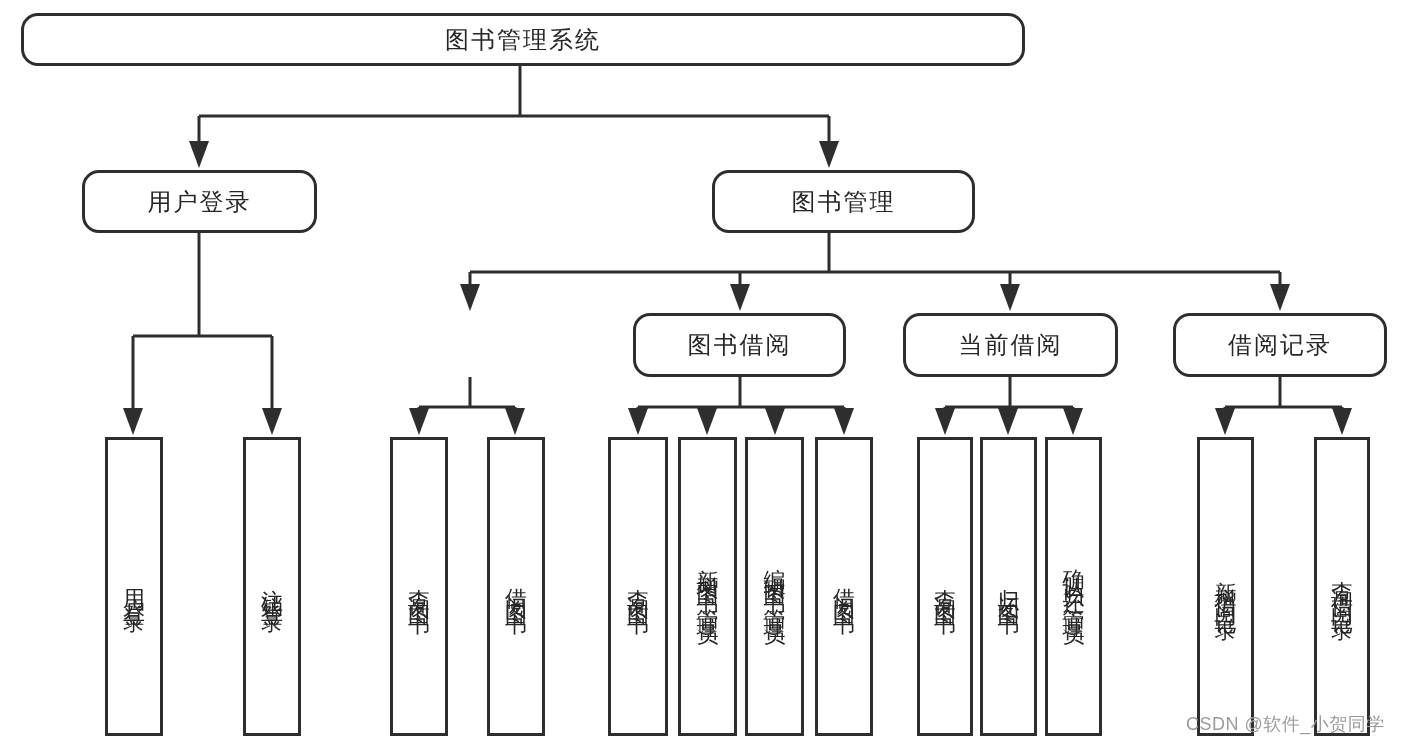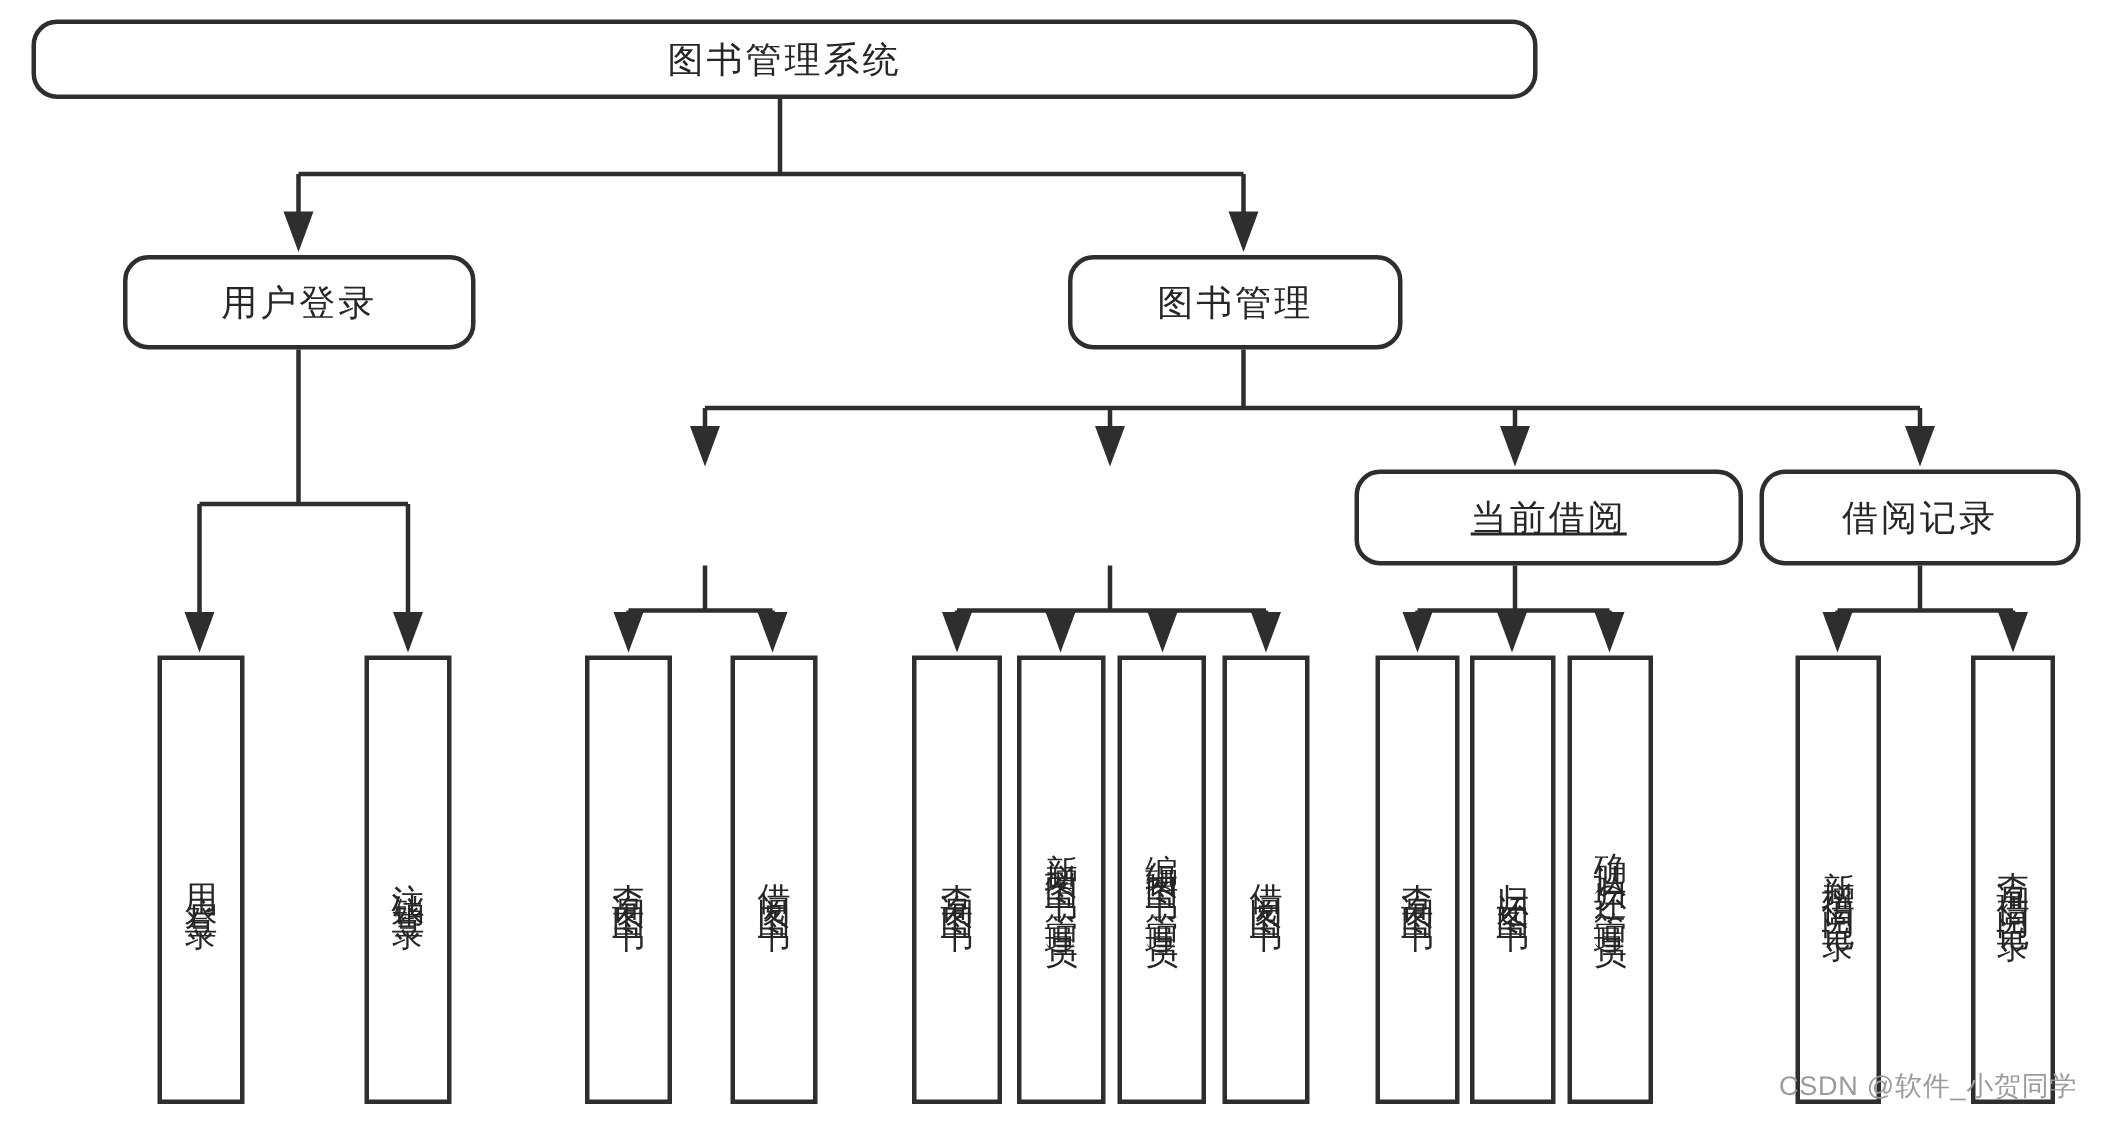--- a/index.html
+++ b/index.html
@@ -68,23 +68,24 @@
       <path d="M1008 435 L998 408 L1018 408 Z"></path>
       <path d="M1073 435 L1063 408 L1083 408 Z"></path>
       <path d="M1225 435 L1215 408 L1235 408 Z"></path>
       <path d="M1342 435 L1332 408 L1352 408 Z"></path>
     </g>
   </svg>
 
   <div class="node h-node" style="left:21px;top:13px;width:1004px;height:53px;">图书管理系统</div>
 
   <div class="node h-node" style="left:82px;top:170px;width:235px;height:63px;">用户登录</div>
-  <div class="node h-node" style="left:712px;top:170px;width:223px;height:63px;">图书管理</div>
+  <div class="node h-node" style="left:712px;top:170px;width:263px;height:63px;">图书管理</div>
 
-  <div class="node h-node" style="left:903px;top:313px;width:259px;height:64px;text-decoration:underline;">当前借阅</div>
+  <div class="node h-node" style="left:633px;top:313px;width:213px;height:64px;">图书借阅</div>
+  <div class="node h-node" style="left:903px;top:313px;width:215px;height:64px;">当前借阅</div>
   <div class="node h-node" style="left:1173px;top:313px;width:214px;height:64px;">借阅记录</div>
 
   <div class="node leaf" style="left:105px;top:437px;width:58px;height:299px;">用户登录</div>
   <div class="node leaf" style="left:243px;top:437px;width:58px;height:299px;">注销登录</div>
 
   <div class="node leaf" style="left:390px;top:437px;width:58px;height:299px;">查询图书</div>
   <div class="node leaf" style="left:487px;top:437px;width:58px;height:299px;">借阅图书</div>
 
   <div class="node leaf" style="left:608px;top:437px;width:60px;height:299px;">查询图书</div>
   <div class="node leaf" style="left:678px;top:437px;width:59px;height:299px;">新增图书（管理员）</div>

